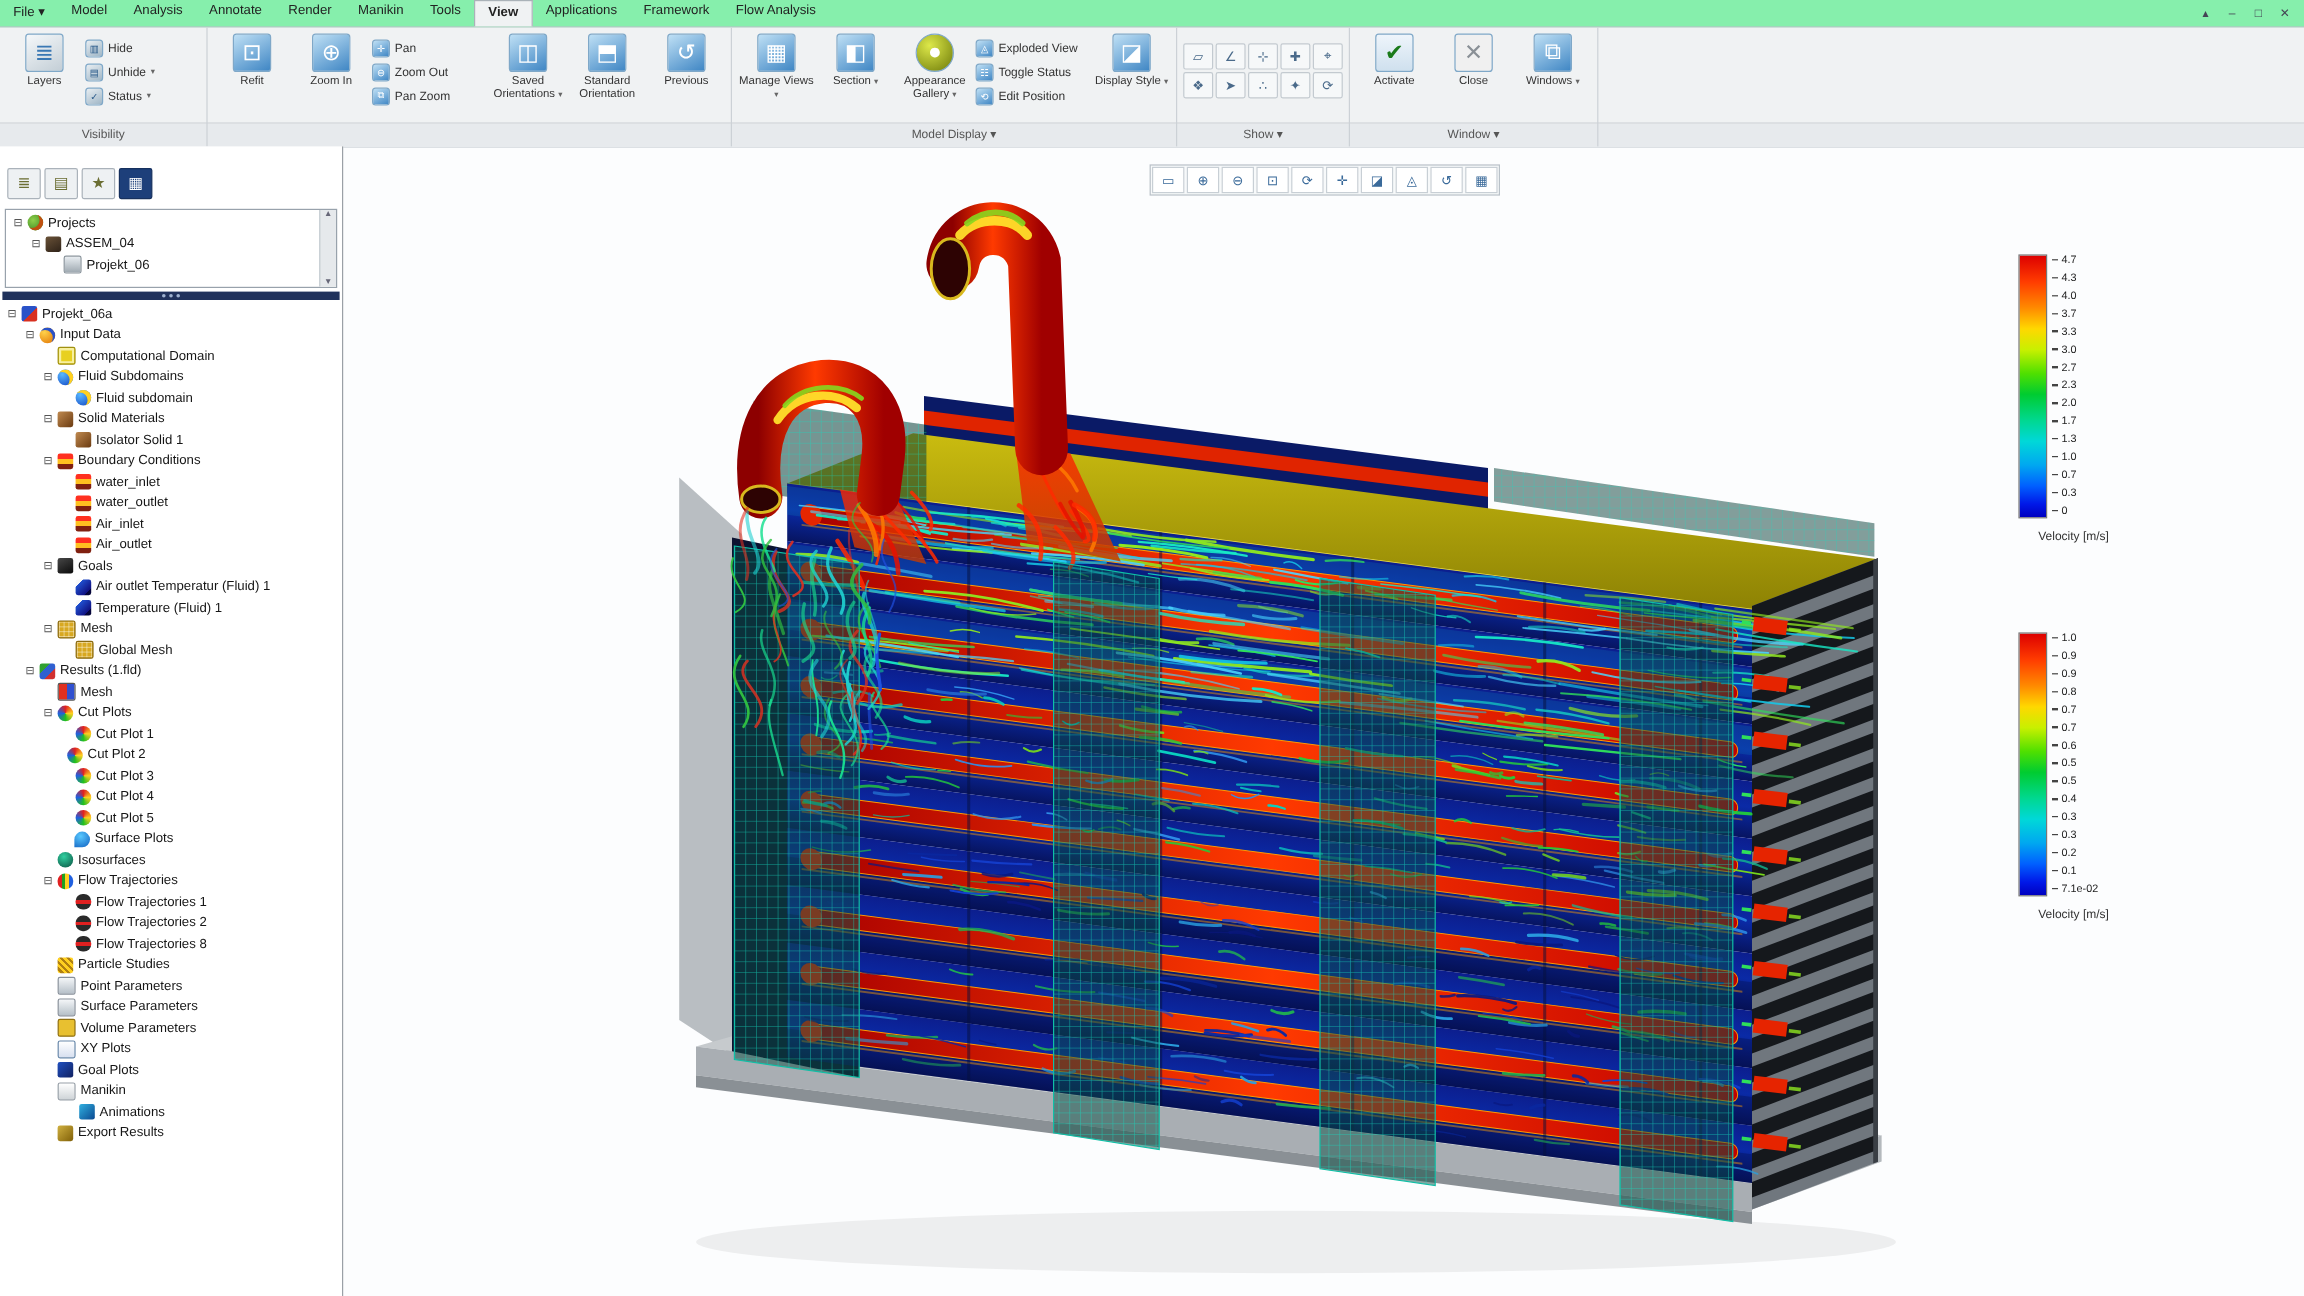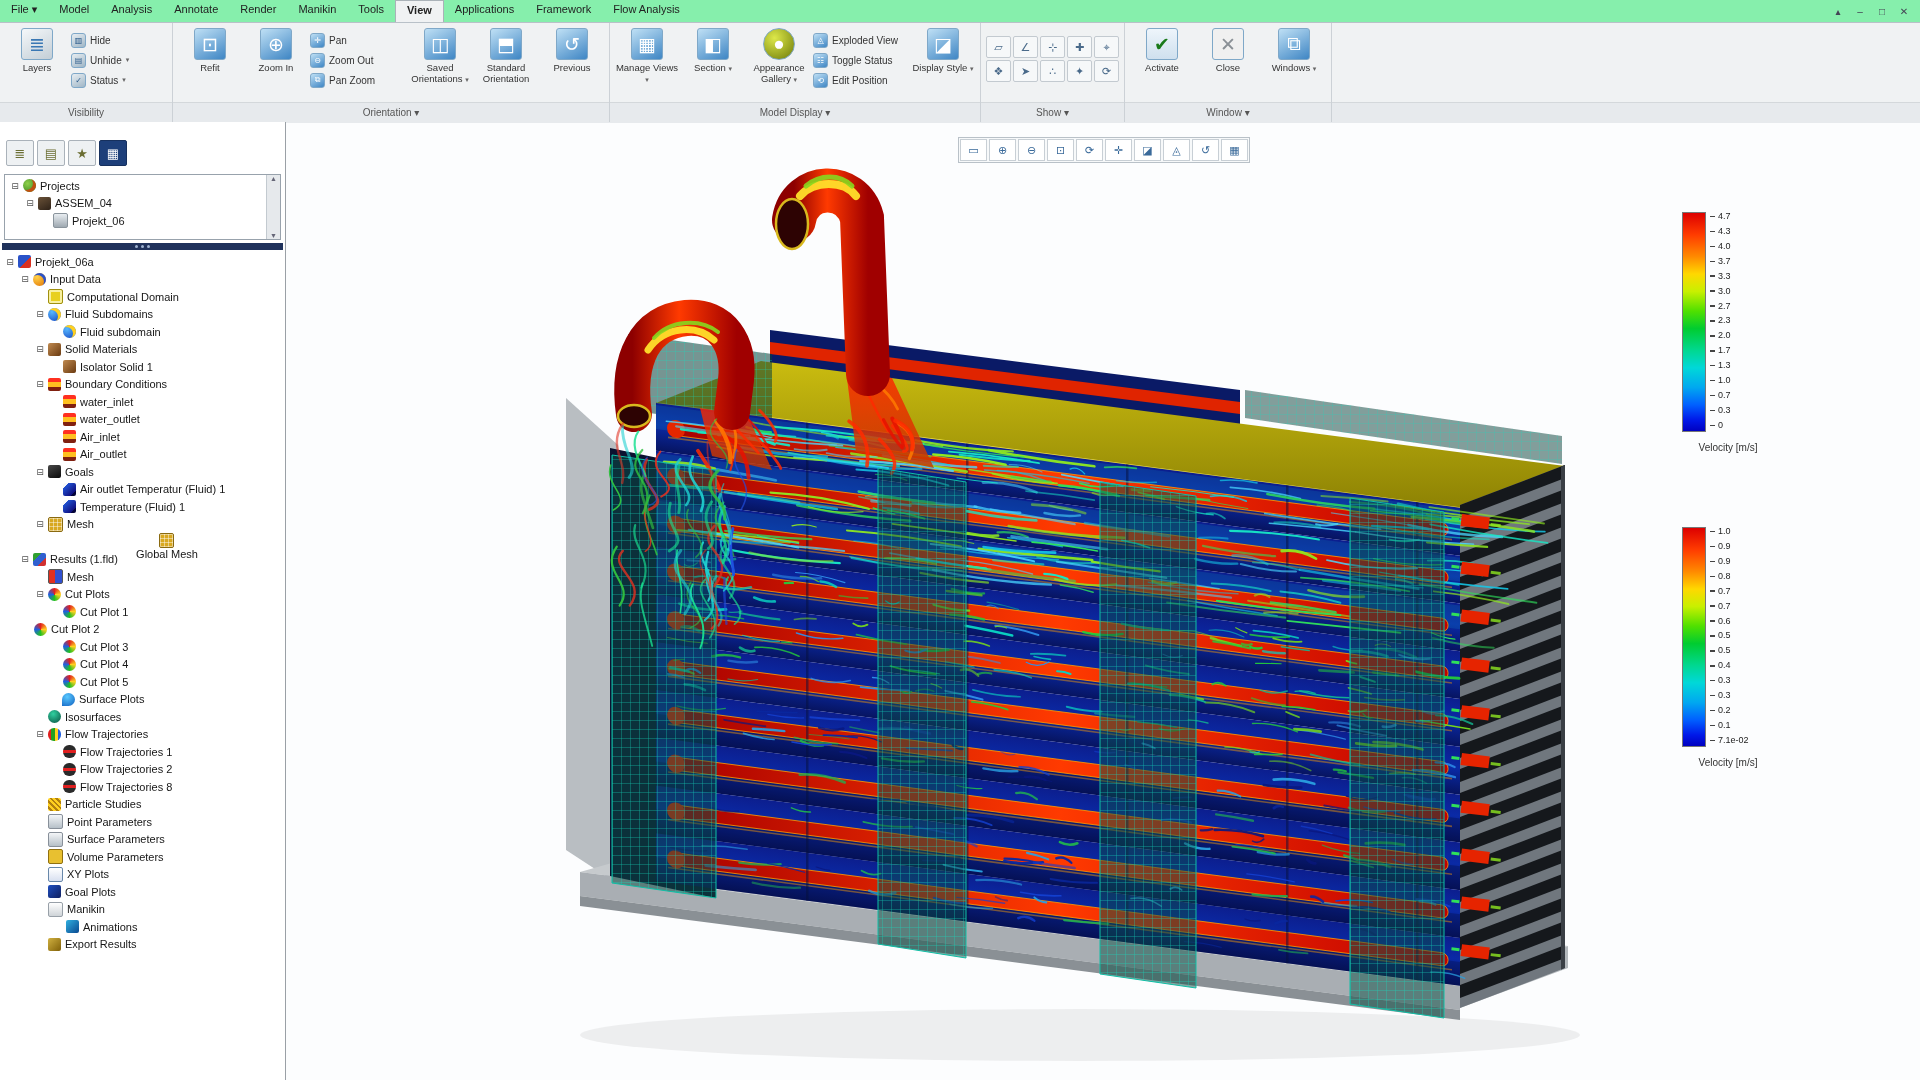--- a/index.html
+++ b/index.html
@@ -921,21 +921,20 @@
             </div>
             <div class="rbig">
               <span class="ri ri-standard-orientation" style="height: 30px; width: 30px; font-size: 19px;">⬒</span>
               <div class="rlabel">Standard Orientation</div>
             </div>
             <div class="rbig">
               <span class="ri ri-previous" style="height: 30px; width: 30px; font-size: 19px;">↺</span>
               <div class="rlabel">Previous</div>
             </div>
           </div>
-          <div class="rgrouplabel">Orientation ▾</div>
         </div>
         <div class="rgroup">
           <div class="rcontent">
             <div class="rbig">
               <span class="ri ri-manage-views" style="height: 30px; width: 30px; font-size: 19px;">▦</span>
               <div class="rlabel">Manage Views <span class="car">▾</span></div>
             </div>
             <div class="rbig">
               <span class="ri ri-section" style="height: 30px; width: 30px; font-size: 19px;">◧</span>
               <div class="rlabel">Section <span class="car">▾</span></div>
@@ -1112,21 +1111,21 @@
       <div class="trow" style="padding-left: 49px;">
         <span class="tex"></span>
         <span class="ti ti-goal"></span>
         <span class="tlabel">Temperature (Fluid) 1</span>
       </div>
       <div class="trow" style="padding-left: 34px;">
         <span class="tex">⊟</span>
         <span class="ti ti-mesh"></span>
         <span class="tlabel">Mesh</span>
       </div>
-      <div class="trow" style="padding-left: 49px; flex-direction: column;">
+      <div class="trow" style="padding-left: 49px;">
         <span class="tex"></span>
         <span class="ti ti-mesh"></span>
         <span class="tlabel">Global Mesh</span>
       </div>
       <div class="trow" style="padding-left: 19px;">
         <span class="tex">⊟</span>
         <span class="ti ti-results"></span>
         <span class="tlabel">Results (1.fld)</span>
       </div>
       <div class="trow" style="padding-left: 34px;">
@@ -1137,21 +1136,21 @@
       <div class="trow" style="padding-left: 34px;">
         <span class="tex">⊟</span>
         <span class="ti ti-cutplot"></span>
         <span class="tlabel">Cut Plots</span>
       </div>
       <div class="trow" style="padding-left: 49px;">
         <span class="tex"></span>
         <span class="ti ti-cutplot"></span>
         <span class="tlabel">Cut Plot 1</span>
       </div>
-      <div class="trow" style="padding-left: 20px;">
+      <div class="trow" style="padding-left: 42px;">
         <span class="tex"></span>
         <span class="ti ti-cutplot"></span>
         <span class="tlabel">Cut Plot 2</span>
       </div>
       <div class="trow" style="padding-left: 49px;">
         <span class="tex"></span>
         <span class="ti ti-cutplot"></span>
         <span class="tlabel">Cut Plot 3</span>
       </div>
       <div class="trow" style="padding-left: 49px;">

